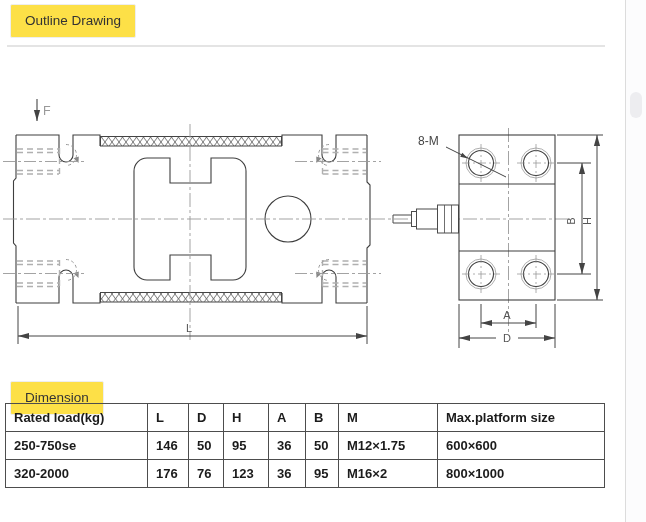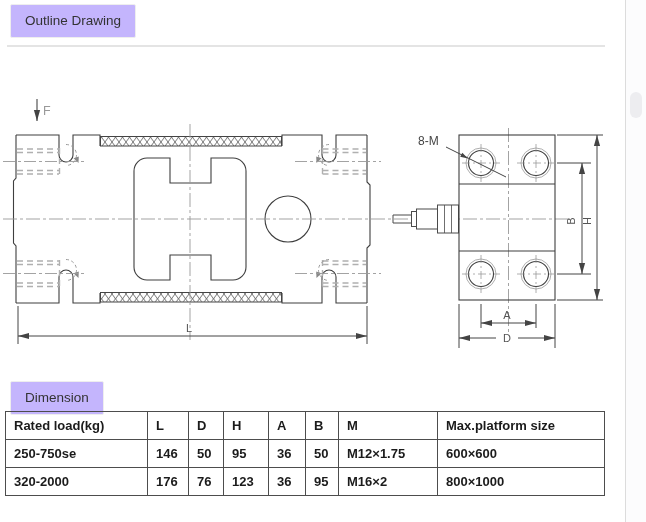--- a/index.html
+++ b/index.html
@@ -3,35 +3,35 @@
 <meta charset="utf-8">
 <style>
   * { margin:0; padding:0; box-sizing:border-box; }
   html,body { background:#fff; }
   .page {
     position:relative; width:646px; height:522px; background:#ffffff;
     font-family:"Liberation Sans", sans-serif; overflow:hidden;
   }
   .tab {
     position:absolute; left:10px; display:inline-block;
-    background:#c4b5fd; border:1px solid #eeeeee; border-radius:2px;
+    background:#fde047; border:1px solid #eeeeee; border-radius:2px;
     font-size:13.5px; color:#333; padding:8px 14px; cursor:pointer;
     line-height:1.15; white-space:nowrap;
   }
   .tab-outline { top:4px; }
   .tab-dimension { top:360px;margin-top:21px; }
   .rule {
     position:absolute; left:7px; top:45px; width:598px; height:0;
     border-top:2px solid #e4e4e4;
   }
   .drawing-svg { position:absolute; left:0; top:85px; }
   .spec-table {
     position:absolute; left:5px; top:403px; width:599px;
     border-collapse:collapse; table-layout:fixed;
-    font-size:13px; font-weight:bold; color:#1b1b1b;margin-top:8px;
+    font-size:13px; font-weight:bold; color:#1b1b1b;
   }
   .spec-table th, .spec-table td {
     border:1px solid #4d4d4d; text-align:left; padding:0 0 0 8px;
     height:28px; font-weight:bold; overflow:hidden; white-space:nowrap;
   }
   .page-divider {
     position:absolute; left:625px; top:0; width:1px; height:522px; background:#dcdcdc;
   }
   .right-strip {
     position:absolute; left:626px; top:0; width:20px; height:522px; background:#fcfcfd;

